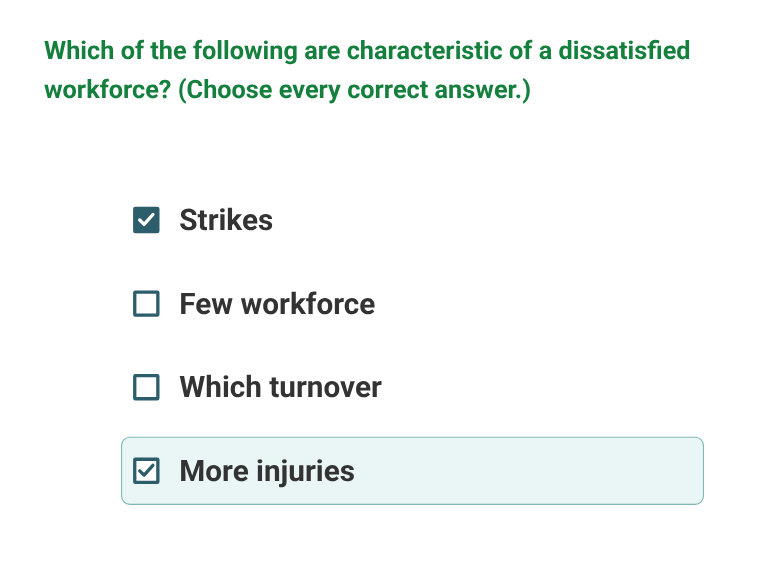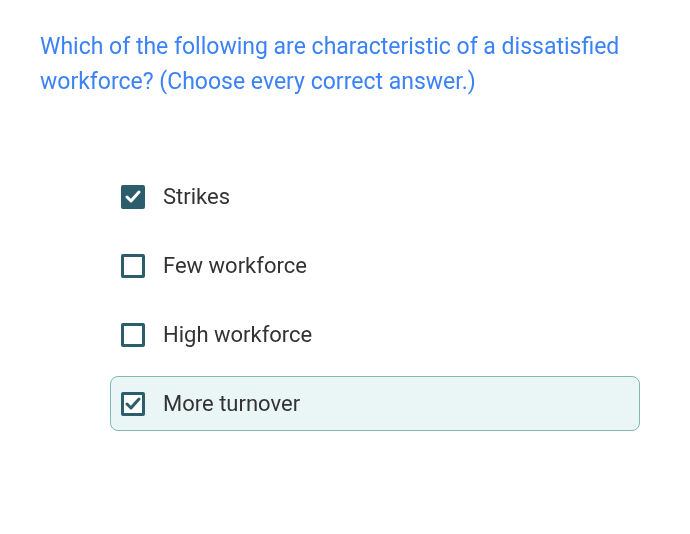--- a/index.html
+++ b/index.html
@@ -9,24 +9,24 @@
     }
     body {
       font-family: -apple-system, BlinkMacSystemFont, "Segoe UI", Roboto, Helvetica, Arial, sans-serif;
       background: #ffffff;
       width: 690px;
       height: 534px;
       padding: 30px 40px;
     }
     .question-text {
       font-size: 23px;
-      color: #3b82f6;
+      color: #15803d;
       line-height: 1.5;
       margin-bottom: 70px;
-      font-weight: 400;
+      font-weight: 700;
     }
     .options {
       padding-left: 70px;
       padding-right: 10px;
     }
     .option-row {
       display: flex;
       align-items: center;
       padding: 14px 10px;
       margin-bottom: 14px;
@@ -58,23 +58,23 @@
       height: 16px;
       display: none;
     }
     .checkbox.checked-solid svg.check-white {
       display: block;
     }
     .checkbox.checked-outline svg.check-dark {
       display: block;
     }
     .option-label {
-      font-size: 22px;
+      font-size: 27px;
       color: #333;
-      font-weight: 400;
+      font-weight: 700;
     }
   </style>
 </head>
 <body>
 
 <div class="question-text">Which of the following are characteristic of a dissatisfied workforce? (Choose every correct answer.)</div>
 
 <div class="options">
 
   <div class="option-row">
@@ -93,26 +93,26 @@
       
     </div>
     <span class="option-label">Few workforce</span>
   </div>
 
   <div class="option-row">
     <div class="checkbox">
       
       
     </div>
-    <span class="option-label">High workforce</span>
+    <span class="option-label">Which turnover</span>
   </div>
 
   <div class="option-row highlighted">
     <div class="checkbox checked-outline">
 
       <svg class="check-dark" viewBox="0 0 16 16">
           <path d="M2 8 L6 12 L14 3" stroke="#2c5d6b" stroke-width="3" fill="none" stroke-linecap="round" stroke-linejoin="round"></path>
         </svg>
     </div>
-    <span class="option-label">More turnover</span>
+    <span class="option-label">More injuries</span>
   </div>
 
 </div>
 
 </body></html>

